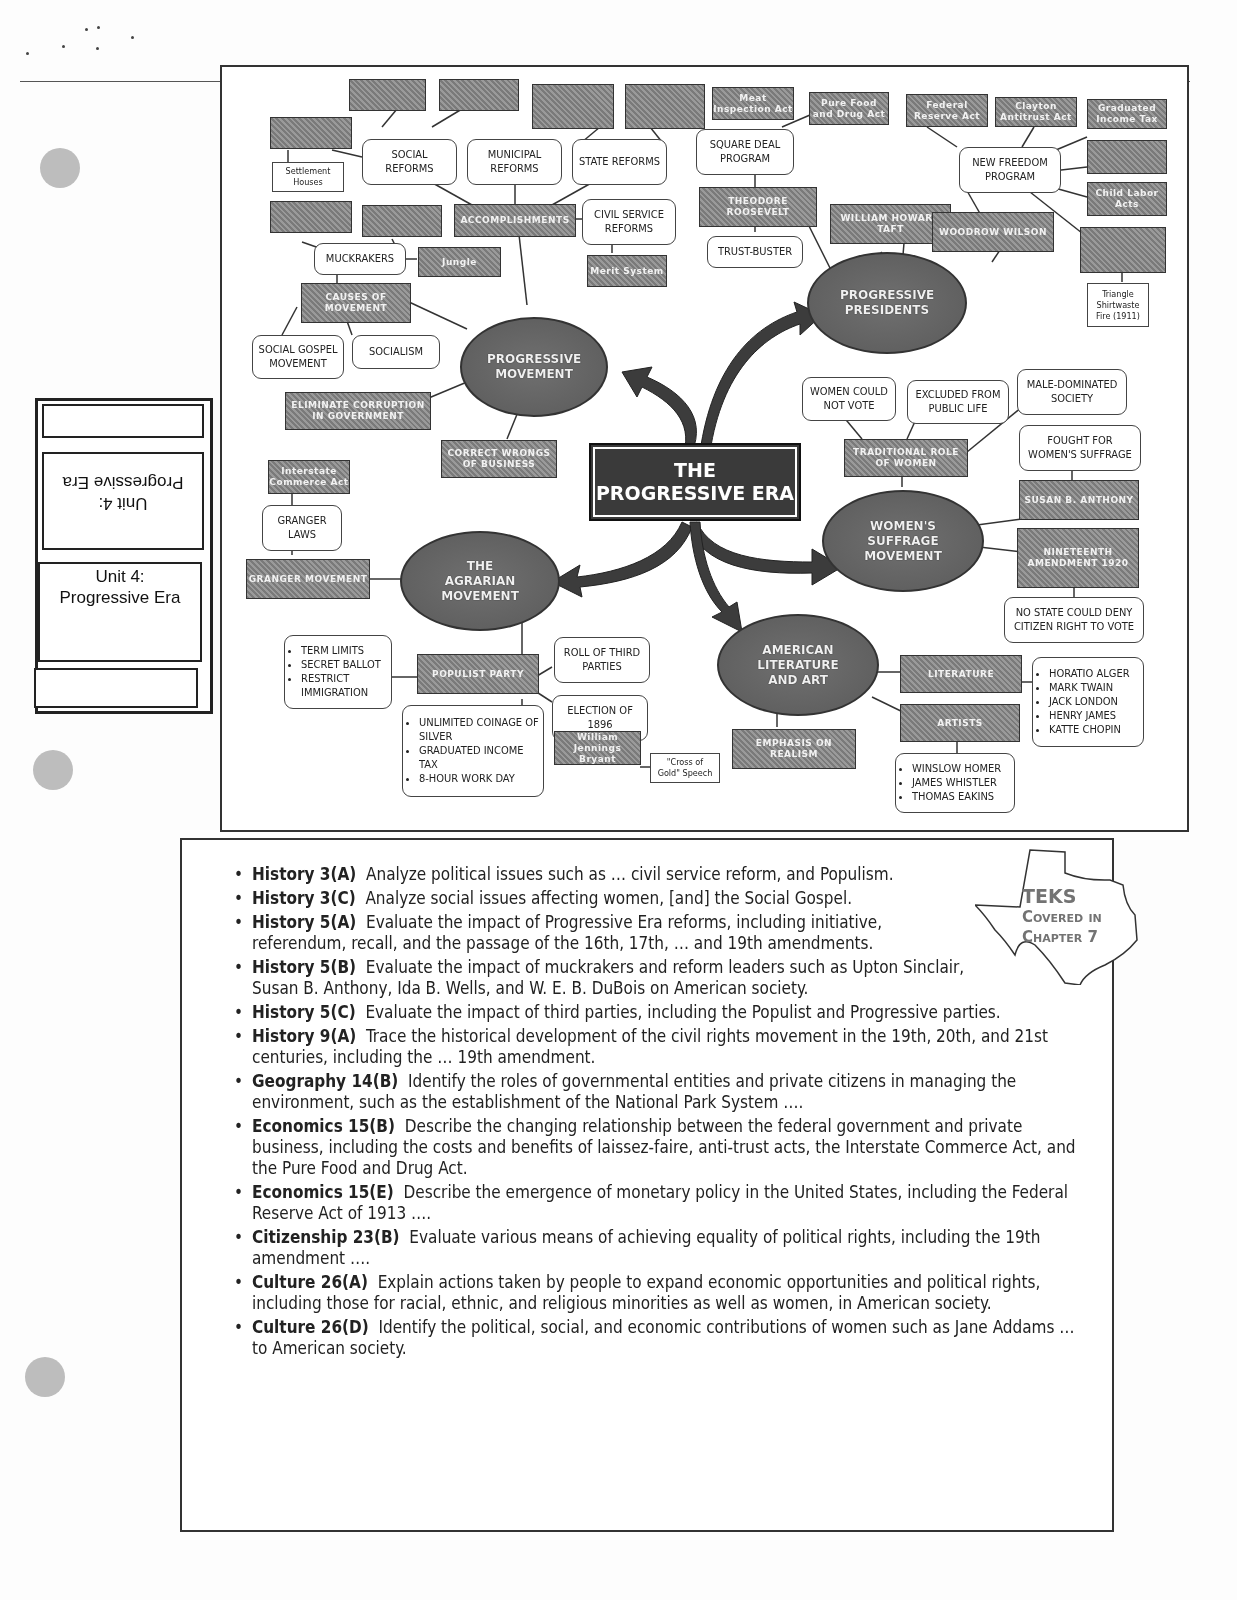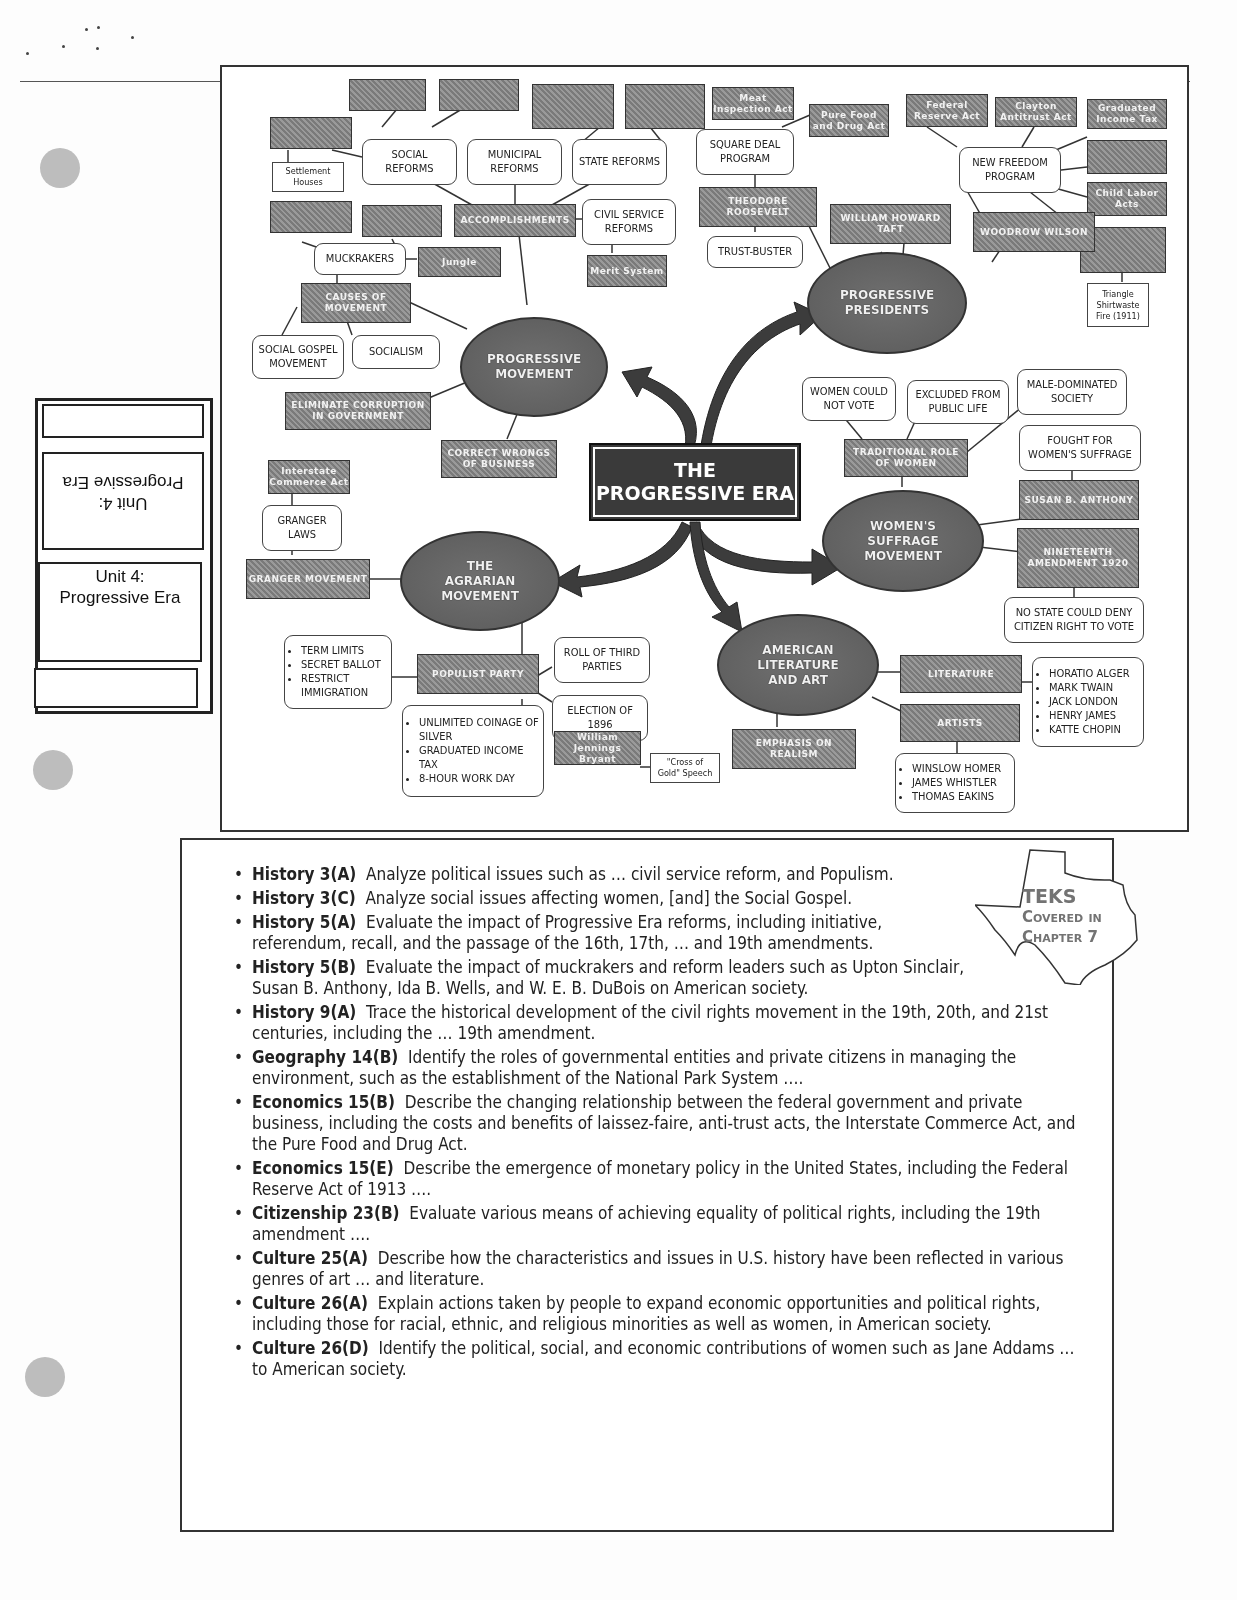--- a/index.html
+++ b/index.html
@@ -149,33 +149,33 @@
   <div class="wbox" style="left:92px;top:176px;width:92px;height:32px;">MUCKRAKERS</div>
   <div class="dbox" style="left:196px;top:180px;width:83px;height:30px;">Jungle</div>
   <div class="dbox" style="left:79px;top:216px;width:110px;height:40px;">CAUSES OF MOVEMENT</div>
   <div class="wbox" style="left:30px;top:268px;width:92px;height:44px;">SOCIAL GOSPEL MOVEMENT</div>
   <div class="wbox" style="left:130px;top:268px;width:88px;height:34px;">SOCIALISM</div>
   <div class="oval" style="left:238px;top:250px;width:148px;height:100px;padding:0 28px;">PROGRESSIVE MOVEMENT</div>
   <div class="dbox" style="left:63px;top:325px;width:146px;height:38px;">ELIMINATE CORRUPTION IN GOVERNMENT</div>
   <div class="dbox" style="left:219px;top:373px;width:116px;height:38px;">CORRECT WRONGS OF BUSINESS</div>
 
   <div class="dbox" style="left:490px;top:20px;width:82px;height:33px;">Meat Inspection Act</div>
-  <div class="dbox" style="left:587px;top:25px;width:80px;height:33px;margin-top:12px;">Pure Food and Drug Act</div>
+  <div class="dbox" style="left:587px;top:25px;width:80px;height:33px;">Pure Food and Drug Act</div>
   <div class="wbox" style="left:474px;top:62px;width:98px;height:46px;">SQUARE DEAL PROGRAM</div>
   <div class="dbox" style="left:477px;top:120px;width:118px;height:40px;">THEODORE ROOSEVELT</div>
   <div class="wbox" style="left:485px;top:169px;width:96px;height:32px;">TRUST-BUSTER</div>
   <div class="dbox" style="left:608px;top:93px;width:121px;height:40px;margin-top:44px;">WILLIAM HOWARD TAFT</div>
   <div class="dbox" style="left:684px;top:27px;width:82px;height:33px;">Federal Reserve Act</div>
   <div class="dbox" style="left:773px;top:30px;width:82px;height:30px;">Clayton Antitrust Act</div>
   <div class="dbox" style="left:865px;top:32px;width:80px;height:30px;">Graduated Income Tax</div>
   <div class="wbox" style="left:737px;top:80px;width:102px;height:46px;">NEW FREEDOM PROGRAM</div>
   <div class="dbox" style="left:865px;top:73px;width:80px;height:34px;"></div>
   <div class="dbox" style="left:865px;top:115px;width:80px;height:34px;">Child Labor Acts</div>
   <div class="dbox" style="left:858px;top:160px;width:86px;height:46px;"></div>
-  <div class="dbox" style="left:710px;top:145px;width:122px;height:40px;margin-left:41px;">WOODROW WILSON</div>
+  <div class="dbox" style="left:710px;top:145px;width:122px;height:40px;">WOODROW WILSON</div>
   <div class="wbox sq" style="left:865px;top:216px;width:62px;height:44px;font-size:9px;">Triangle Shirtwaste Fire (1911)</div>
   <div class="oval" style="left:585px;top:185px;width:160px;height:102px;padding:0 30px;">PROGRESSIVE PRESIDENTS</div>
 
   <div class="wbox" style="left:580px;top:310px;width:94px;height:44px;">WOMEN COULD NOT VOTE</div>
   <div class="wbox" style="left:685px;top:313px;width:102px;height:44px;">EXCLUDED FROM PUBLIC LIFE</div>
   <div class="wbox" style="left:795px;top:302px;width:110px;height:46px;">MALE-DOMINATED SOCIETY</div>
   <div class="dbox" style="left:622px;top:372px;width:124px;height:38px;">TRADITIONAL ROLE OF WOMEN</div>
   <div class="wbox" style="left:797px;top:358px;width:122px;height:46px;">FOUGHT FOR WOMEN'S SUFFRAGE</div>
   <div class="dbox" style="left:797px;top:413px;width:120px;height:40px;">SUSAN B. ANTHONY</div>
   <div class="dbox" style="left:795px;top:461px;width:122px;height:60px;">NINETEENTH AMENDMENT 1920</div>
@@ -232,26 +232,26 @@
     <div>PROGRESSIVE ERA</div>
   </div>
 </div>
 
 <div class="teks">
   <ul>
     <li><b>History 3(A)</b>&nbsp; <span>Analyze political issues such as … civil service reform, and Populism.</span></li>
     <li><b>History 3(C)</b>&nbsp; <span>Analyze social issues affecting women, [and] the Social Gospel.</span></li>
     <li style="width:660px;"><b>History 5(A)</b>&nbsp; <span>Evaluate the impact of Progressive Era reforms, including initiative, referendum, recall, and the passage of the 16th, 17th, … and 19th amendments.</span></li>
     <li style="width:740px;"><b>History 5(B)</b>&nbsp; <span>Evaluate the impact of muckrakers and reform leaders such as Upton Sinclair, Susan B. Anthony, Ida B. Wells, and W. E. B. DuBois on American society.</span></li>
+    <li><b>History 5(C)</b>&nbsp; <span>Evaluate the impact of third parties, including the Populist and Progressive parties.</span></li>
     <li><b>History 9(A)</b>&nbsp; <span>Trace the historical development of the civil rights movement in the 19th, 20th, and 21st centuries, including the … 19th amendment.</span></li>
     <li><b>Geography 14(B)</b>&nbsp; <span>Identify the roles of governmental entities and private citizens in managing the environment, such as the establishment of the National Park System ….</span></li>
     <li><b>Economics 15(B)</b>&nbsp; <span>Describe the changing relationship between the federal government and private business, including the costs and benefits of laissez-faire, anti-trust acts, the Interstate Commerce Act, and the Pure Food and Drug Act.</span></li>
     <li><b>Economics 15(E)</b>&nbsp; <span>Describe the emergence of monetary policy in the United States, including the Federal Reserve Act of 1913 ….</span></li>
     <li><b>Citizenship 23(B)</b>&nbsp; <span>Evaluate various means of achieving equality of political rights, including the 19th amendment ….</span></li>
-    <li><b>Culture 25(A)</b>&nbsp; <span>Describe how the characteristics and issues in U.S. history have been reflected in various genres of art … and literature.</span></li>
     <li><b>Culture 26(A)</b>&nbsp; <span>Explain actions taken by people to expand economic opportunities and political rights, including those for racial, ethnic, and religious minorities as well as women, in American society.</span></li>
     <li><b>Culture 26(D)</b>&nbsp; <span>Identify the political, social, and economic contributions of women such as Jane Addams … to American society.</span></li>
   </ul>
 </div>
 
 <svg class="texas" viewBox="0 0 185 140">
   <path d="M55 5 L90 7 L90 28 Q110 36 135 35 L148 40 Q150 60 160 70 L162 95 Q150 110 130 120 Q110 128 105 140 L90 138 Q75 115 60 100 Q45 90 40 110 Q30 95 20 85 Q10 70 0 60 L45 62 Z" fill="#fff" stroke="#333" stroke-width="1.5"></path>
 </svg>
 <div class="texas-text">
   <div style="font-size:19px;line-height:22px;">TEKS</div>

